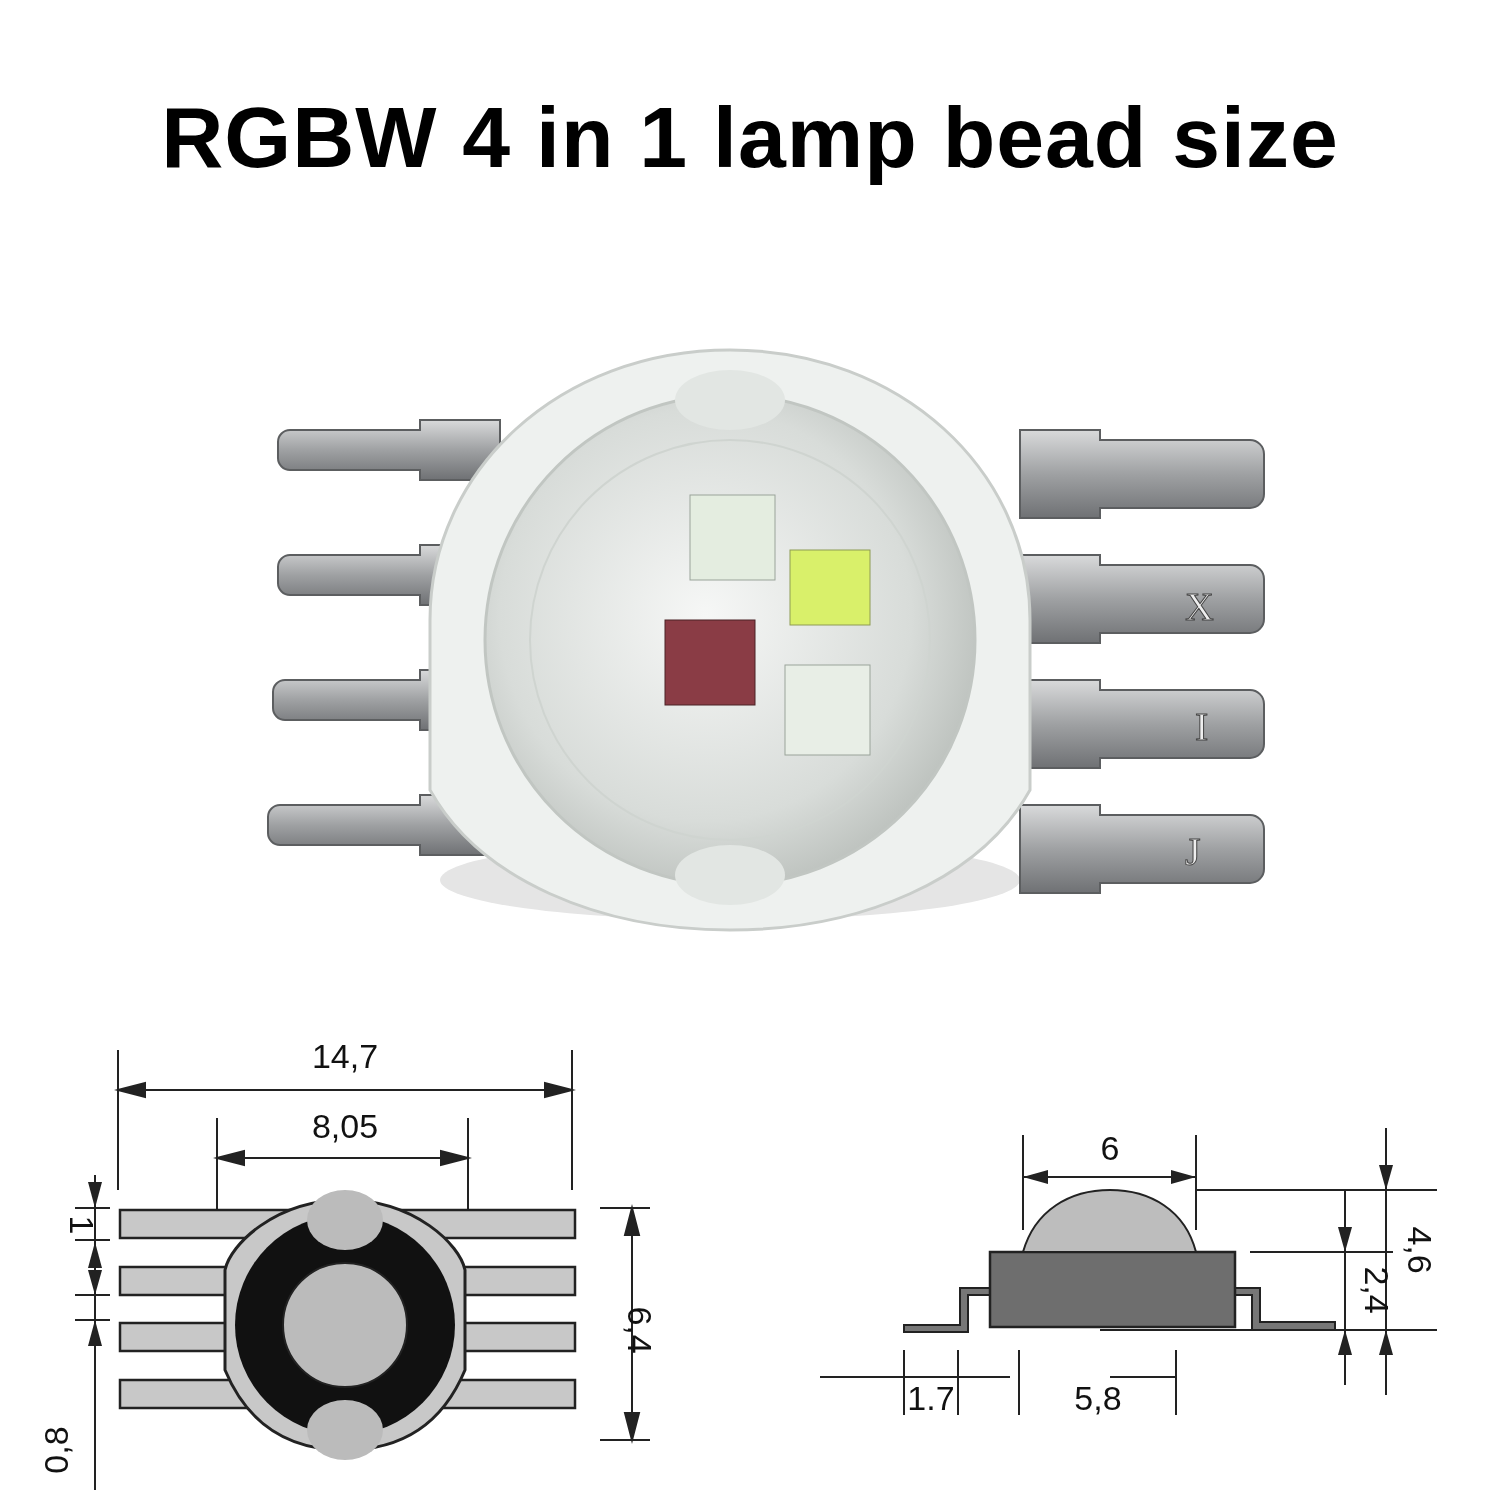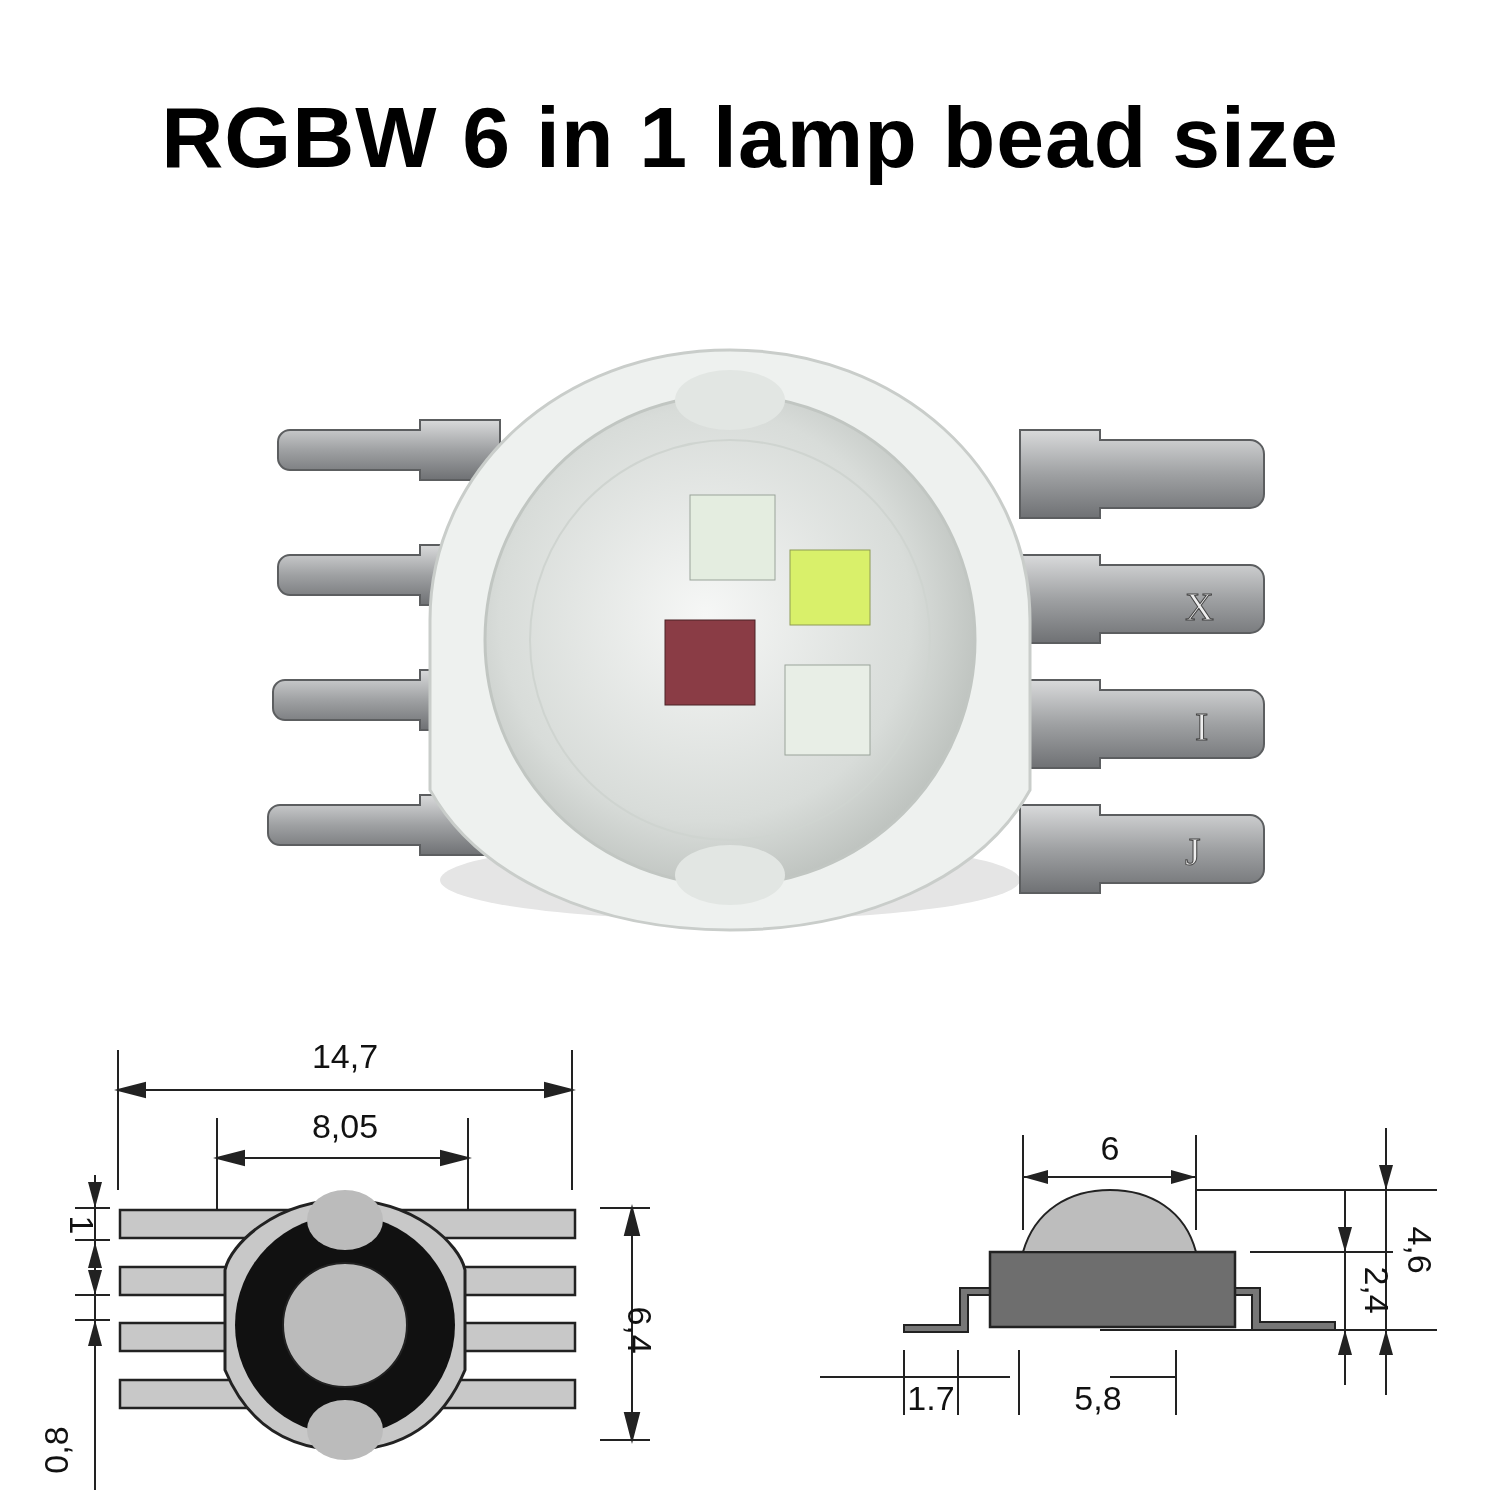--- a/index.html
+++ b/index.html
@@ -5,21 +5,21 @@
   html, body { margin:0; padding:0; background:#ffffff; }
   body { width:1500px; height:1500px; position:relative; overflow:hidden; font-family:"Liberation Sans", sans-serif; }
   .title { position:absolute; left:0; top:88px; width:1500px; text-align:center; font-size:86px; font-weight:bold; color:#000; letter-spacing:1px; font-family:"Liberation Sans", sans-serif; }
   .photo { position:absolute; left:260px; top:320px; width:1040px; height:640px; }
   .dwg { position:absolute; }
   .dimtxt { font-family:"Liberation Sans", sans-serif; font-size:34px; fill:#111; }
 </style>
 </head>
 <body>
 
-<div class="title">RGBW 6 in 1 lamp bead size</div>
+<div class="title">RGBW 4 in 1 lamp bead size</div>
 
 <svg class="photo" viewBox="0 0 1040 640">
   <defs>
     <linearGradient id="leadG" x1="0" y1="0" x2="0" y2="1">
       <stop offset="0" stop-color="#d9dadb"></stop>
         <stop offset="0.5" stop-color="#9fa1a3"></stop>
         <stop offset="1" stop-color="#6f7174"></stop>
     </linearGradient>
     <radialGradient id="domeG" cx="0.45" cy="0.45" r="0.6">
       <stop offset="0" stop-color="#f6f7f6"></stop>

